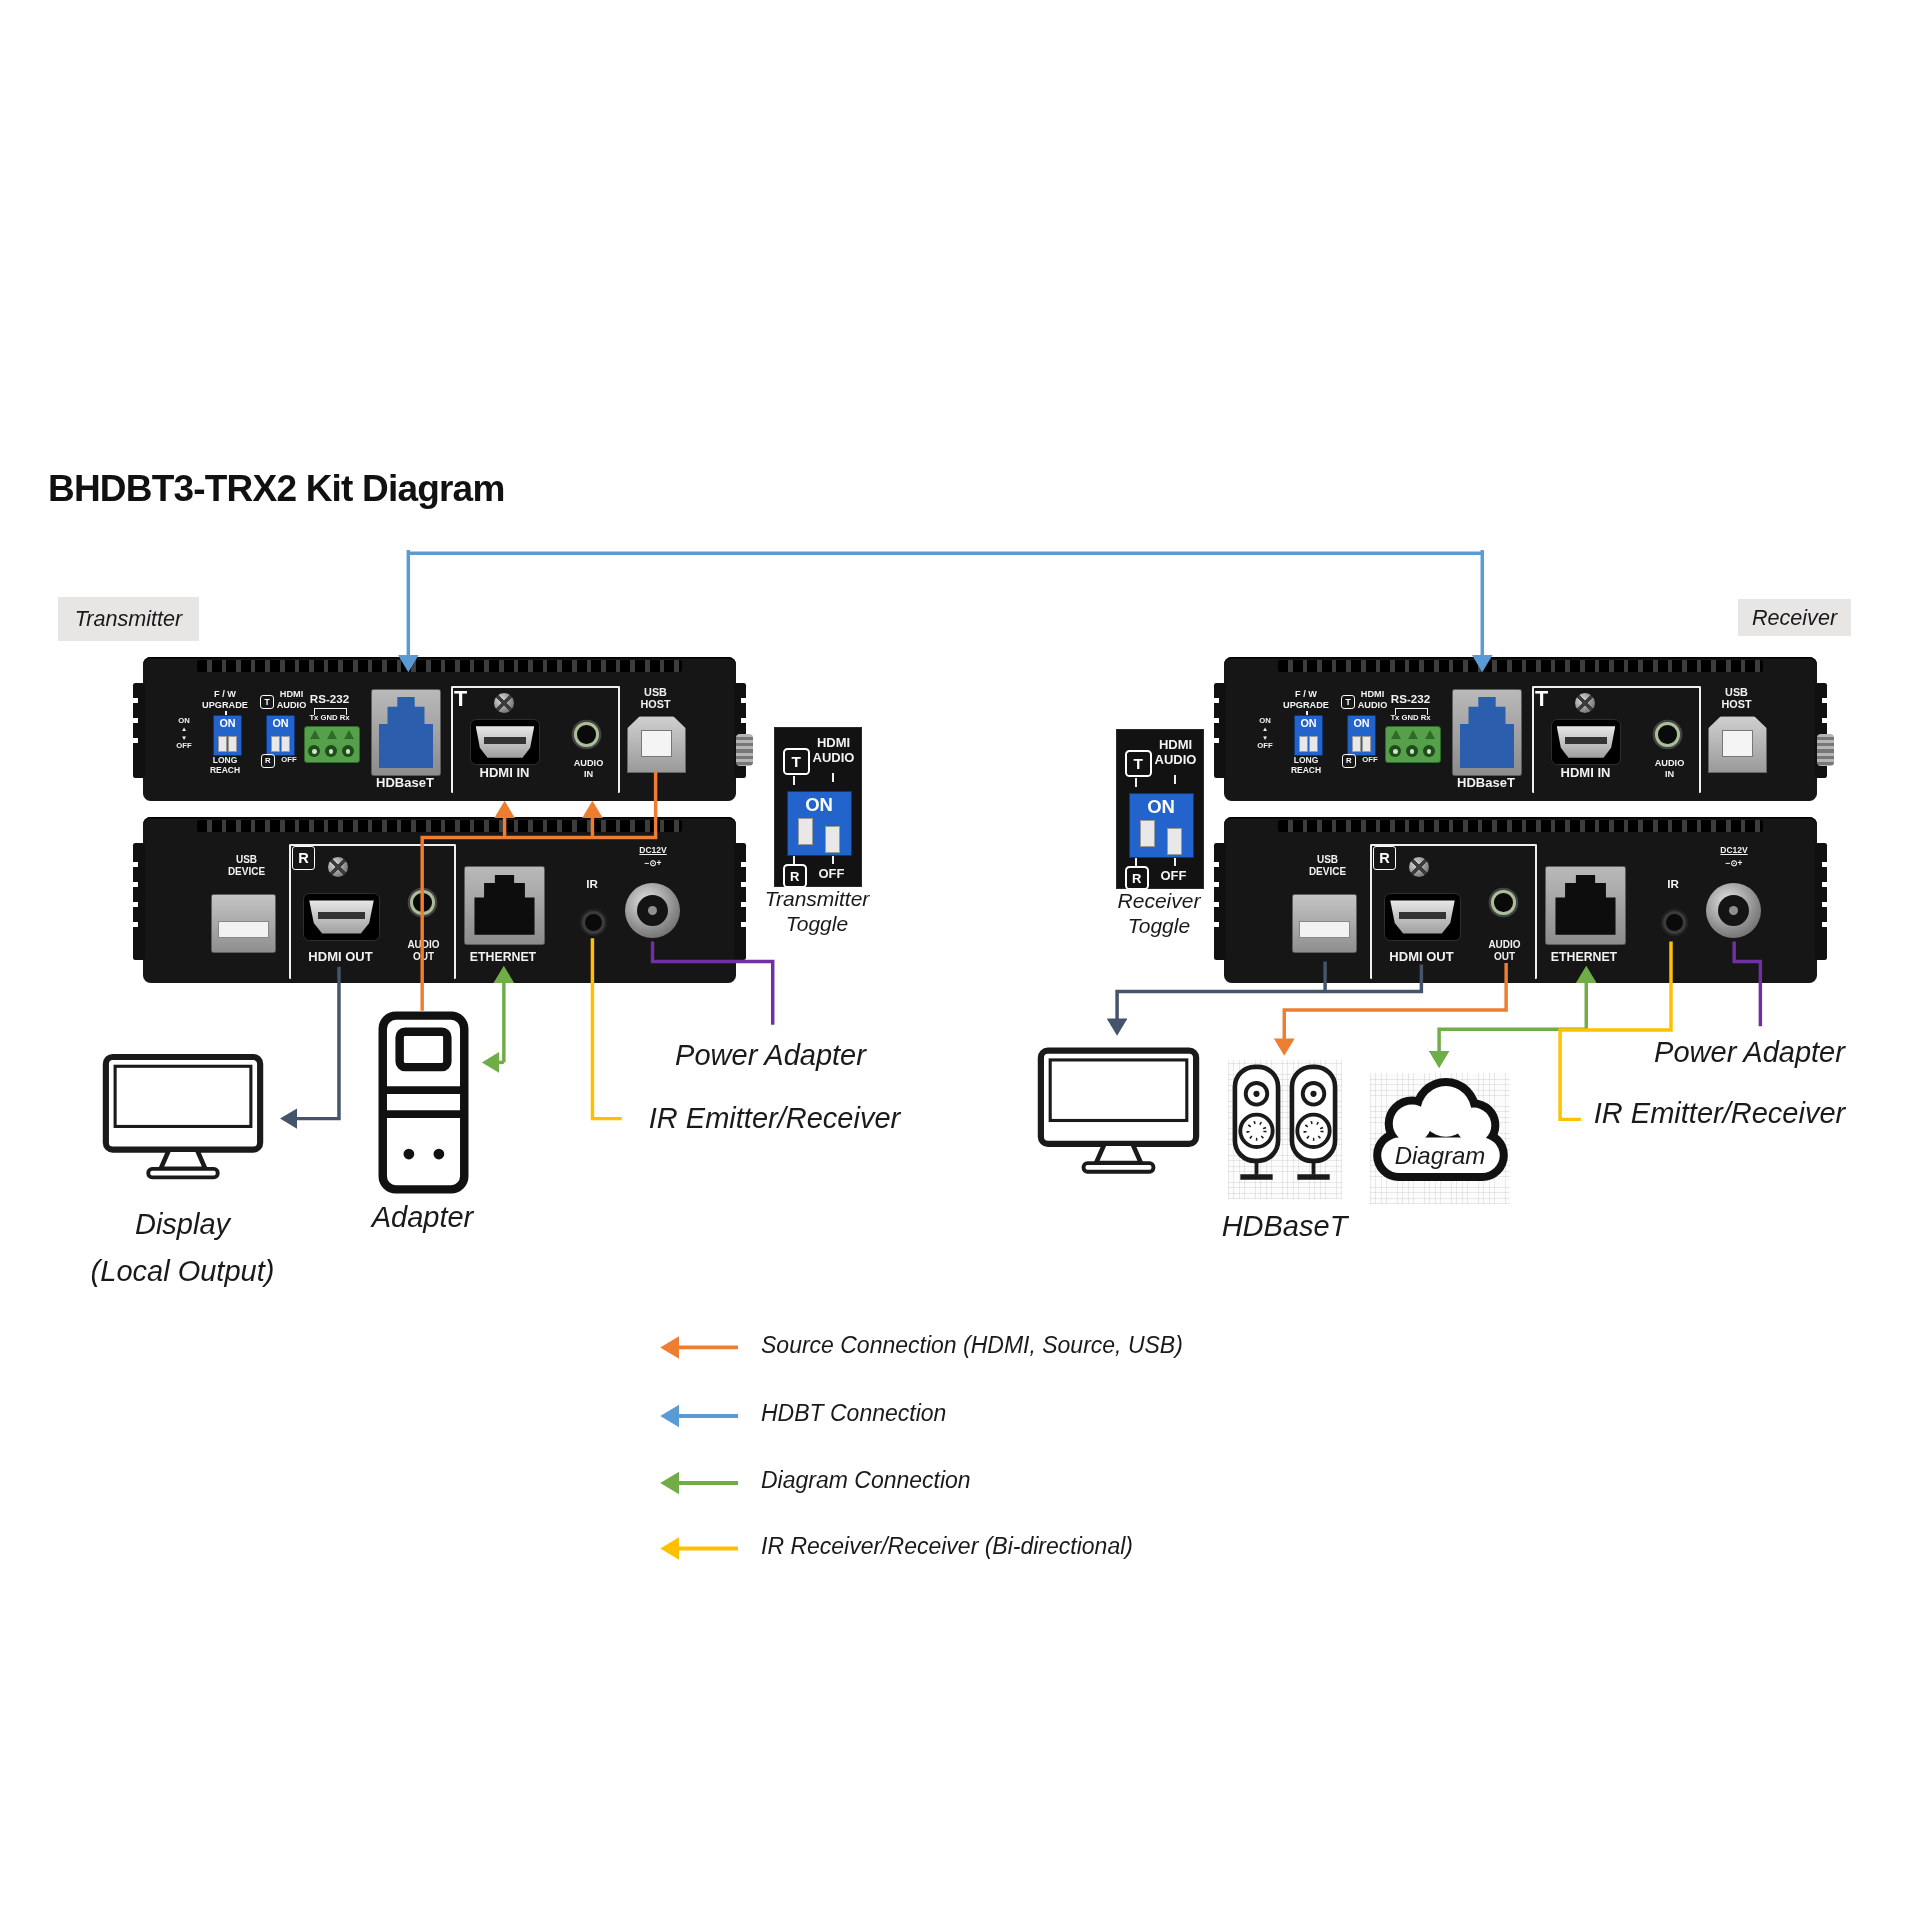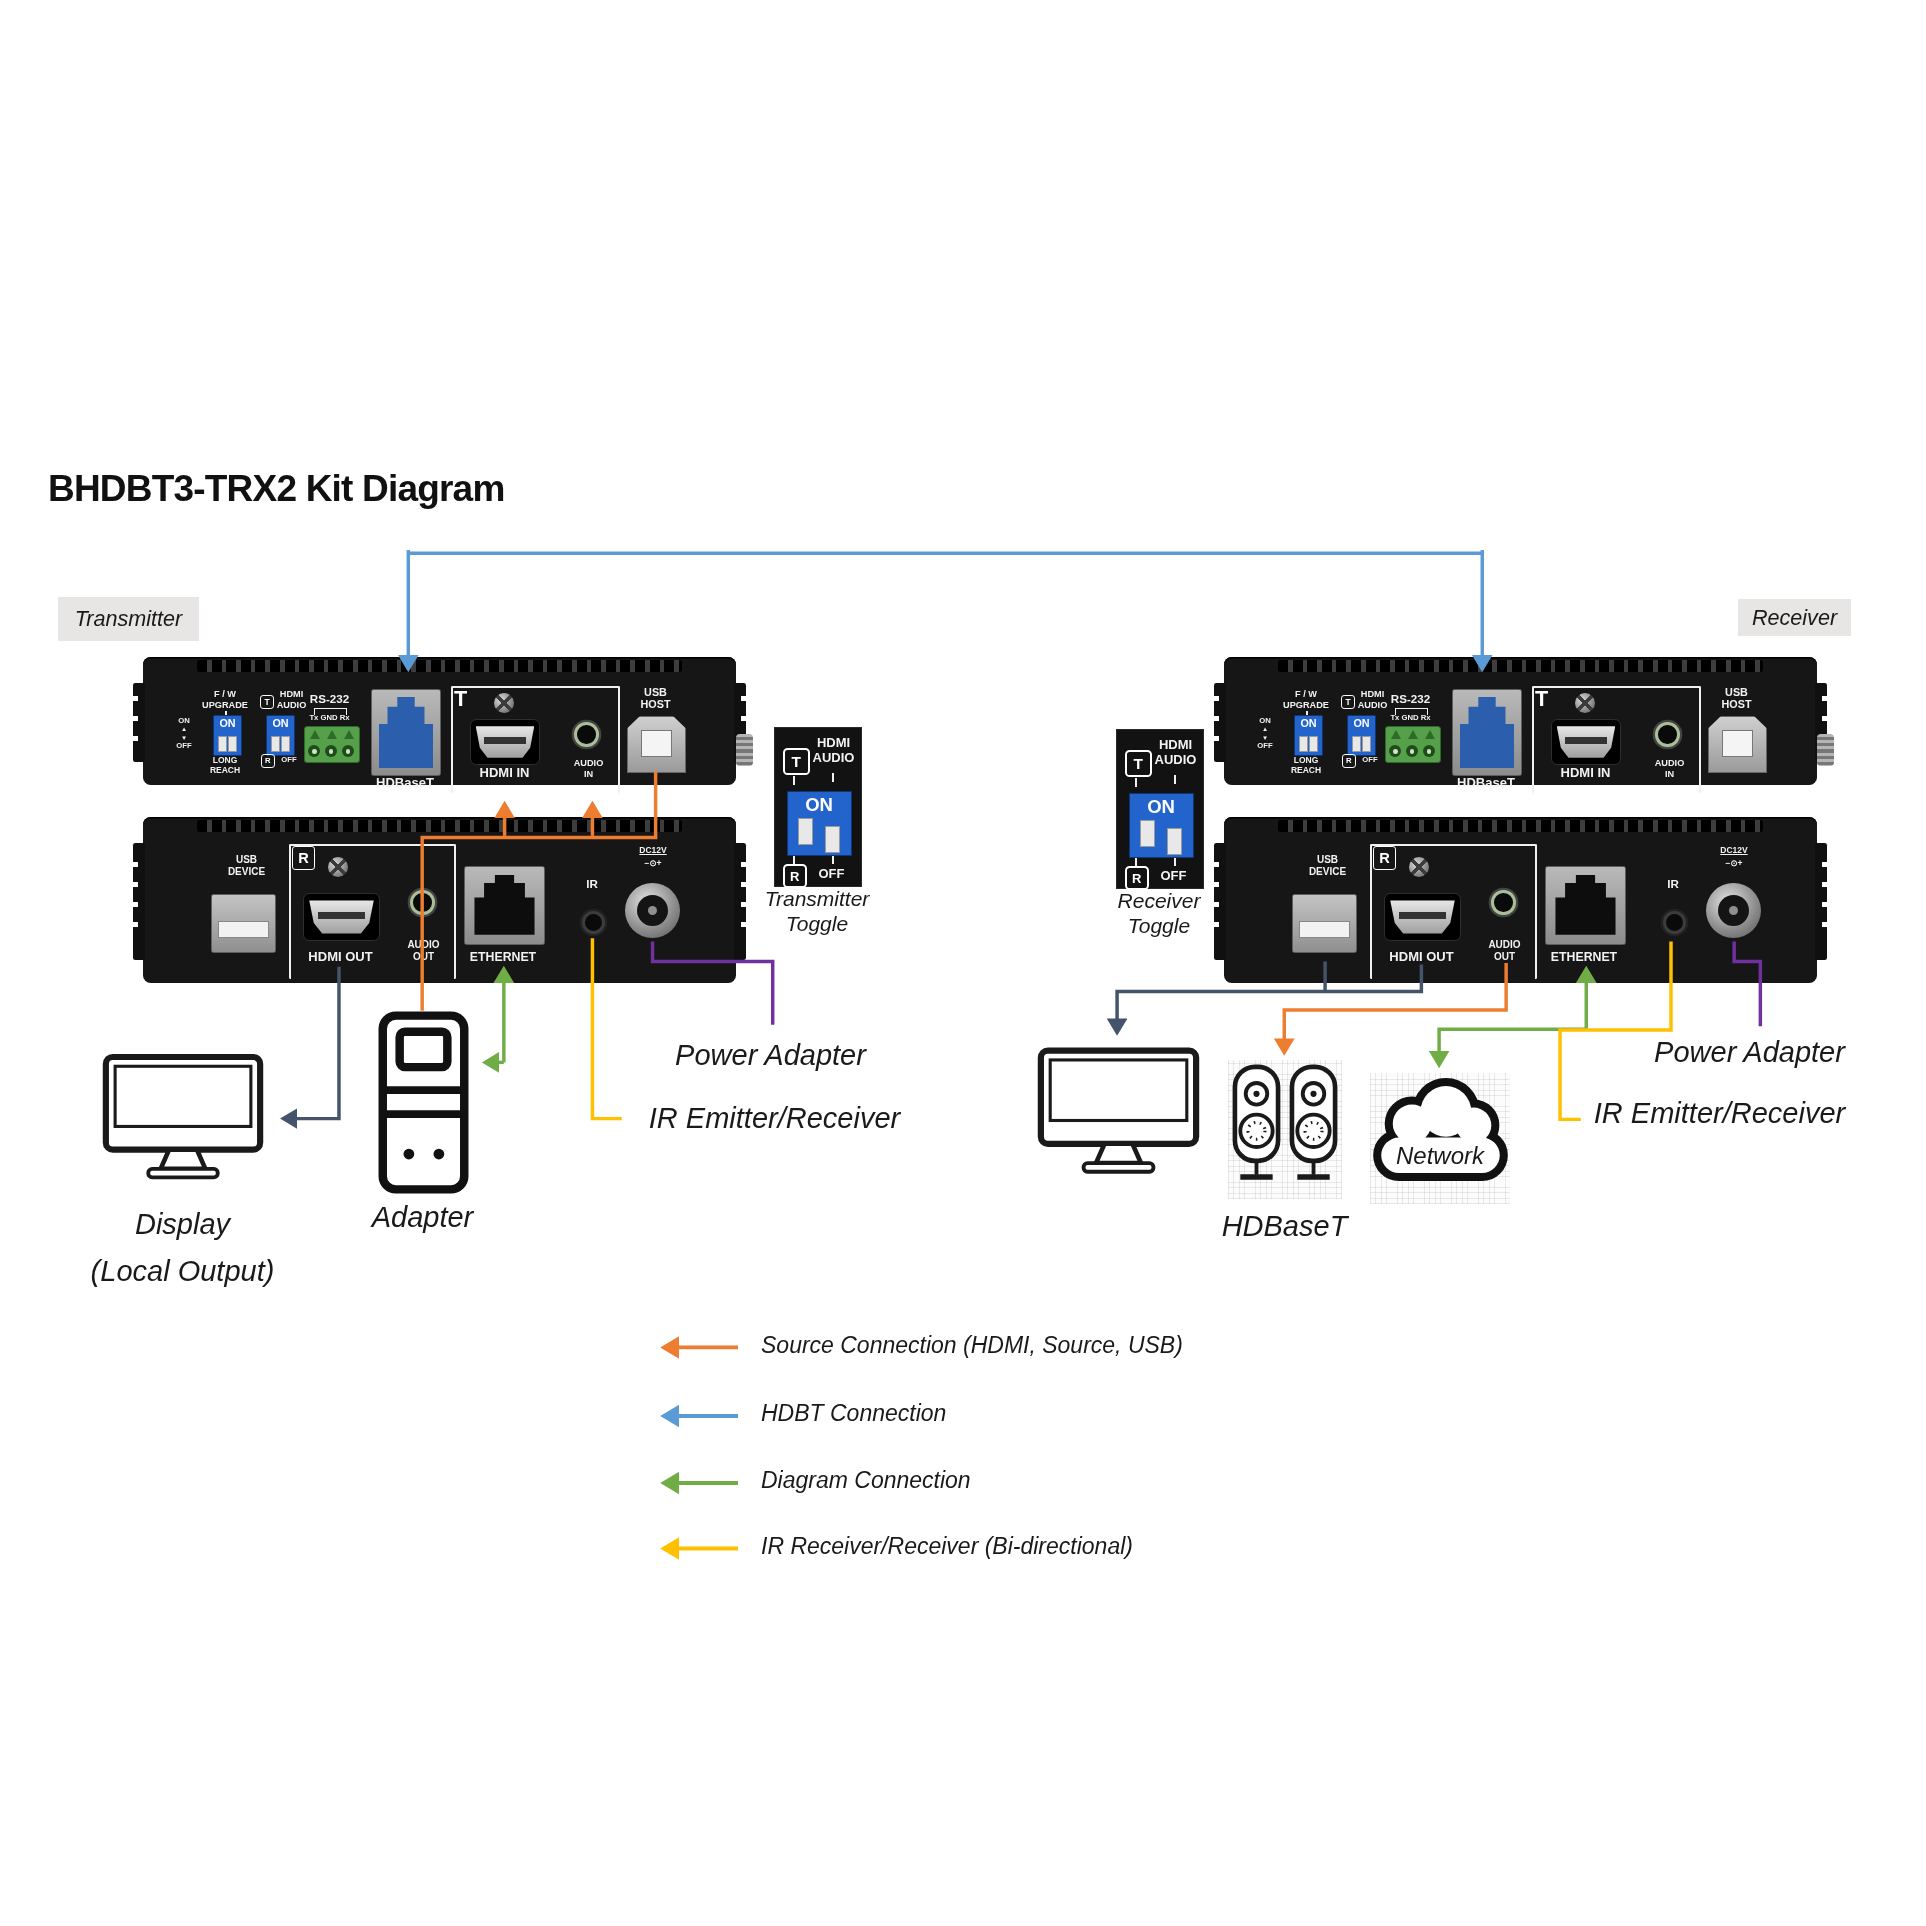--- a/index.html
+++ b/index.html
@@ -6,21 +6,21 @@
   #stage{position:relative;width:1926px;height:1926px;background:#fff;overflow:hidden;
          font-family:"Liberation Sans",sans-serif;color:#1a1a1a;}
   
   #title{position:absolute;left:48px;top:468px;font-size:37px;font-weight:bold;
          letter-spacing:-0.8px;color:#111;}
   .tag{position:absolute;background:#e8e6e4;color:#1a1a1a;font-style:italic;font-size:21.6px;
        display:flex;align-items:center;justify-content:center;}
   
   .dev{position:absolute;width:593px;background:#161616;border-radius:7.7px;
        box-shadow:0 1.5px 0 #000 inset;}
-  .dev.back{height:128px;}
+  .dev.back{height:144px;}
   .dev.front{height:166px;}
   .dev::before{content:'';position:absolute;top:3.1px;left:54px;right:54px;height:11.6px;border-radius:2.3px;
        background:repeating-linear-gradient(90deg,#000 0 10px,#3d3d3d 10px 14.6px);}
   .ear{position:absolute;width:11.6px;top:26px;bottom:23px;background:#101010;border-radius:2.3px;}
   .ear.l{left:-10px}.ear.r{right:-10px}
   .ear i{position:absolute;top:16%;width:5.4px;height:62%;
        background:repeating-linear-gradient(180deg,#fff 0 4.6px,#101010 4.6px 20px);}
   .ear.l i{left:0}.ear.r i{right:0}
   .thumb{position:absolute;right:-17px;width:17px;height:32px;border-radius:3.9px;
        background:repeating-linear-gradient(180deg,#b5b5b5 0 3.1px,#777 3.1px 6.2px);}
@@ -339,21 +339,21 @@
       <circle cx="96" cy="46" r="37"></circle>
       <circle cx="132" cy="64" r="27"></circle>
     </g>
     <g fill="#fff" stroke="none">
       <rect x="12" y="80" width="154" height="46" rx="23"></rect>
       <circle cx="52" cy="62" r="25"></circle>
       <circle cx="96" cy="46" r="33"></circle>
       <circle cx="132" cy="64" r="23"></circle>
     </g>
   </svg>
-  <div class="cap" style="left:1386px;top:1142px;width:108px;font-size:24px;z-index:3;">Network</div>
+  <div class="cap" style="left:1386px;top:1142px;width:108px;font-size:24px;z-index:3;">Diagram</div>
 
   <div class="cap" style="left:1634px;top:1036px;width:231px;font-size:29px;">Power Adapter</div>
   <div class="cap" style="left:1573px;top:1097px;width:293px;font-size:29px;">IR Emitter/Receiver</div>
 
   <div class="legend-text" style="left:761px;top:1332px;">Source Connection (HDMI, Source, USB)</div>
   <div class="legend-text" style="left:761px;top:1400px;">HDBT Connection</div>
   <div class="legend-text" style="left:761px;top:1467px;">Diagram Connection</div>
   <div class="legend-text" style="left:761px;top:1533px;">IR Receiver/Receiver (Bi-directional)</div>
 
   <div class="dev back" id="rx-back" style="left: 1224px; top: 657px;">

